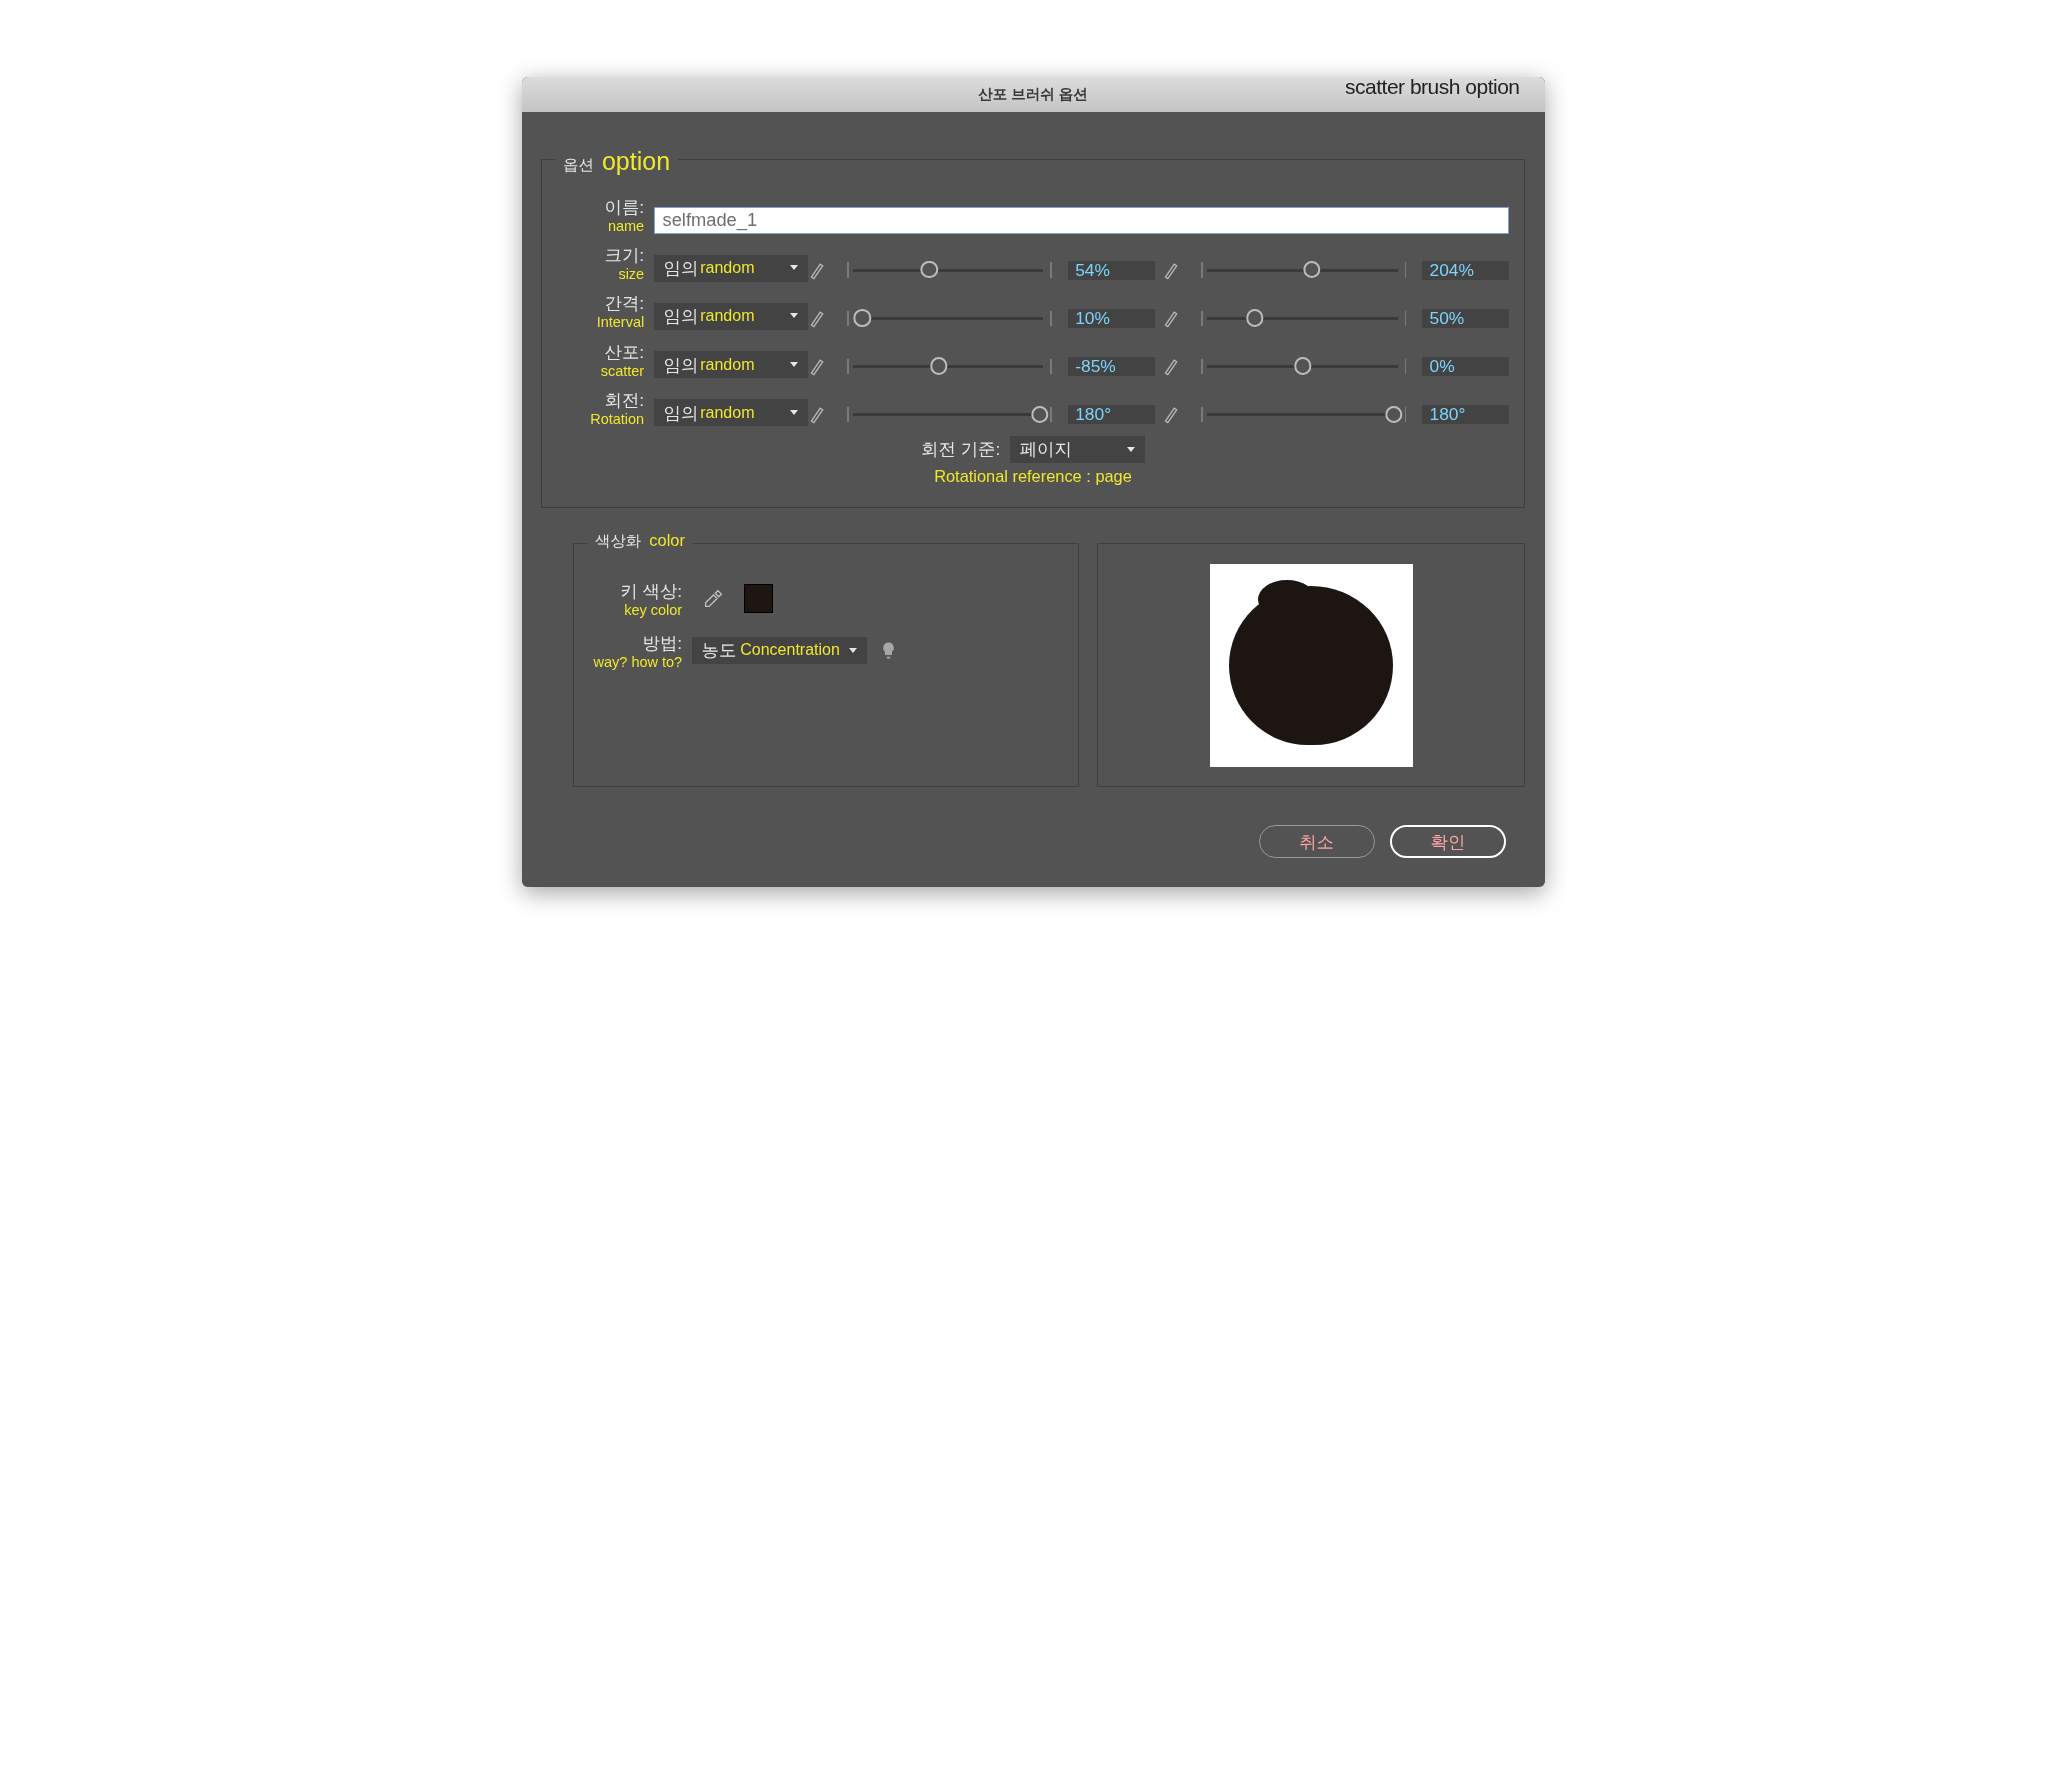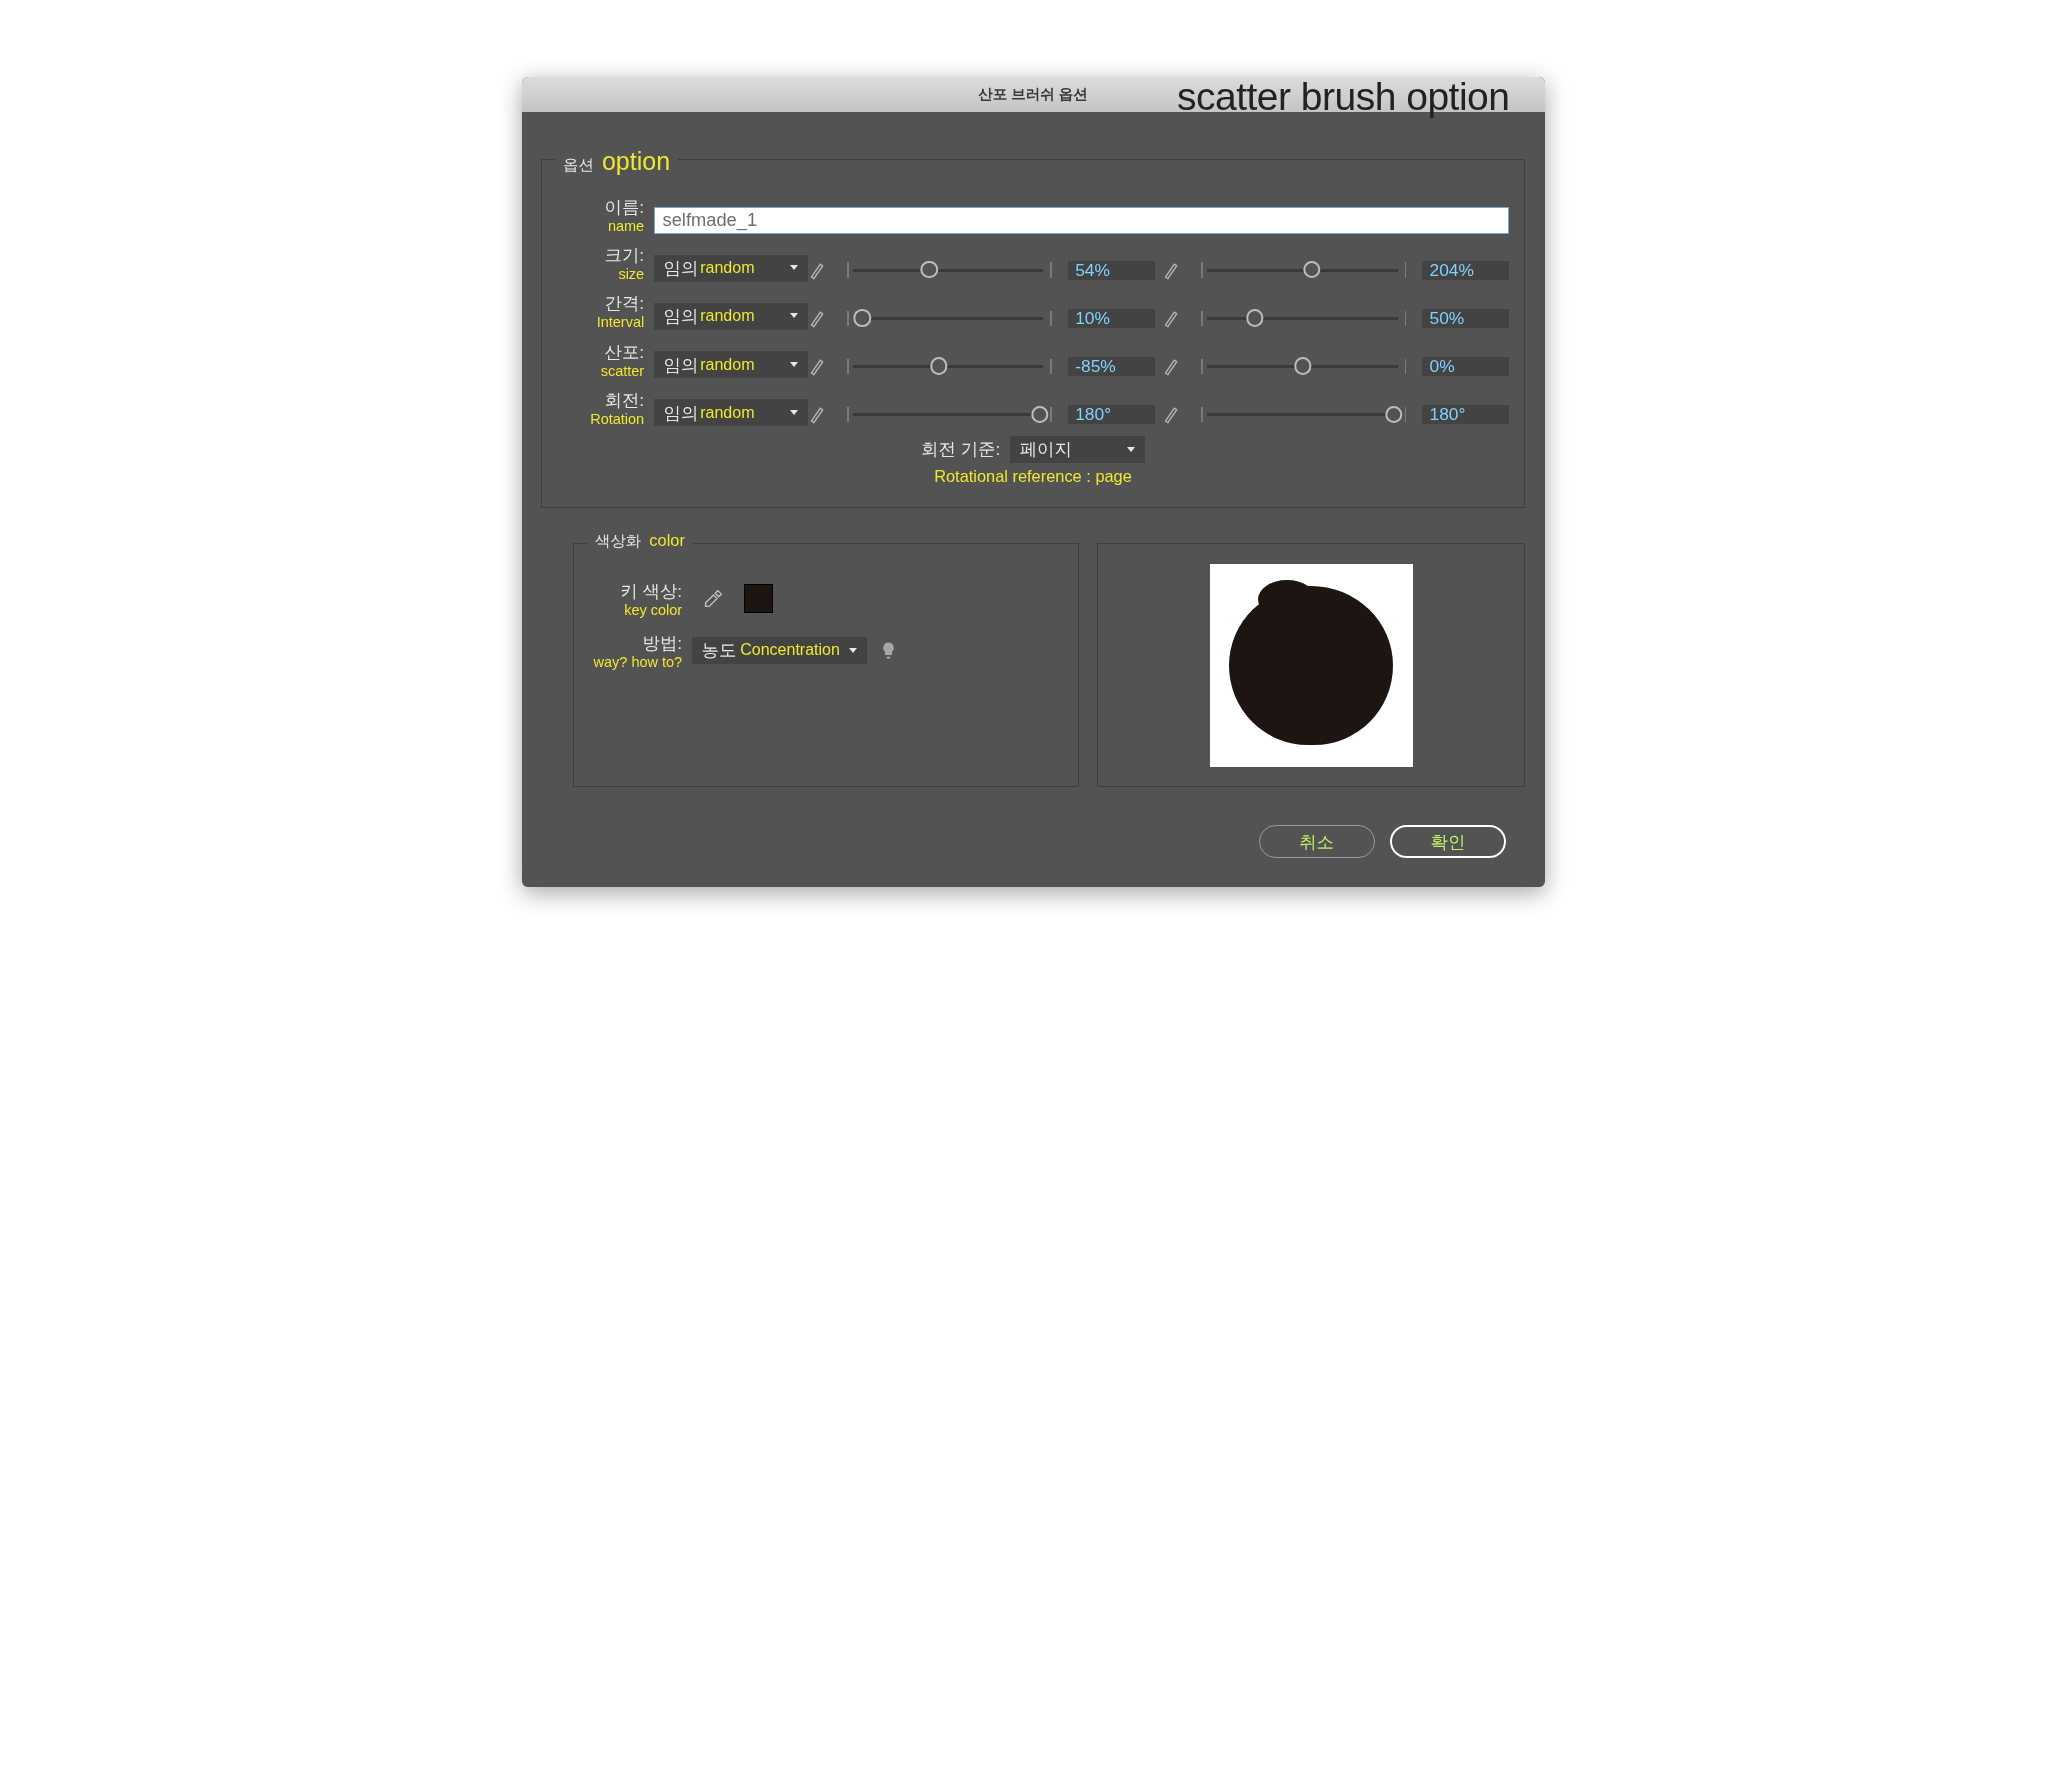--- a/index.html
+++ b/index.html
@@ -27,23 +27,23 @@
     justify-content: center;
     position: relative;
   }
   .titlebar .ko {
     font-size: 14.5px;
     font-weight: 600;
     color: #3a3a3a;
   }
   .title-overlay {
     position: absolute;
-    right: 35px;
+    right: 25px;
     top: -1.9px;
-    font-size: 39px;
+    font-size: 21px;
     letter-spacing: -0.5px;
     color: #222;
   }
   .body {
     padding: 29px 19.3px 29px 19.3px;
     color: #e6e6e6;
     font-size: 16.4px;
   }
   .fieldset {
     border: 1px solid #3f3f3f;
@@ -212,21 +212,21 @@
     display: flex;
     justify-content: flex-end;
     gap: 15.4px;
     padding: 21px 19.3px 0 0;
   }
   .btn {
     height: 33px;
     min-width: 116px;
     border-radius: 17.4px;
     background: #535353;
-    color: #bef264;
+    color: #fca5a5;
     font-size: 17.4px;
     display: flex; align-items: center; justify-content: center;
     cursor: pointer;
   }
   .btn.outline { border: 1px solid #9a9a9a; }
   .btn.primary { border: 2.9px solid #fff; }
 
   .eyedrop, .bulb { width: 21px; height: 21px; opacity: .8; margin-left: 11.6px; }
   .double-col {
     display: flex;

